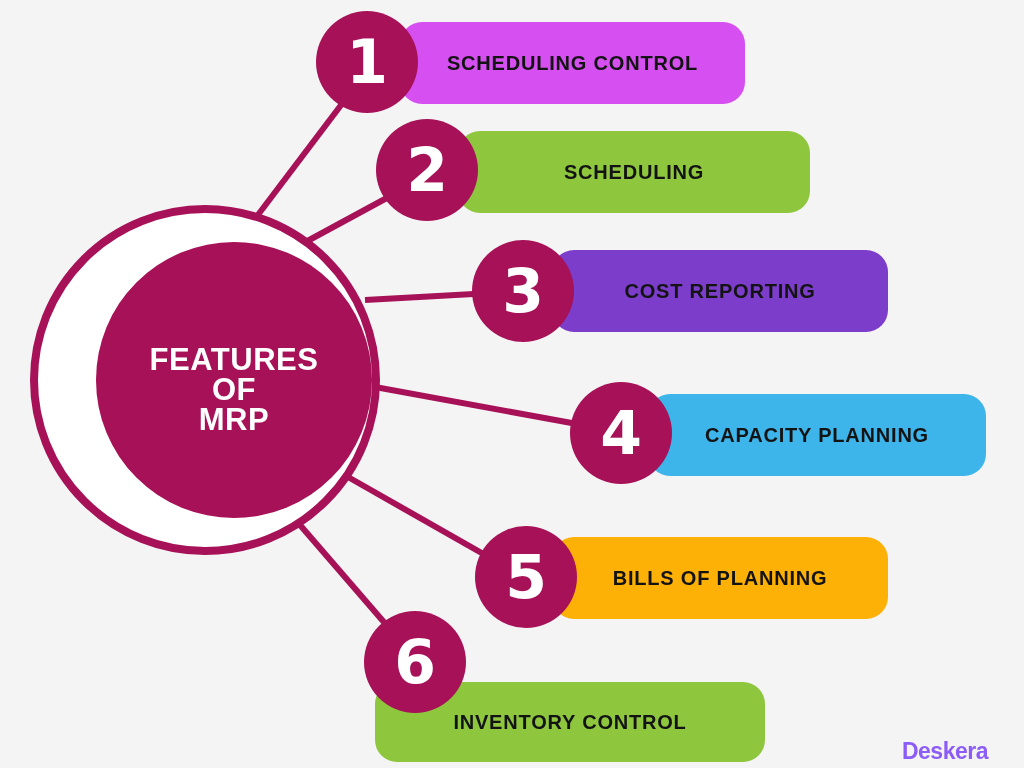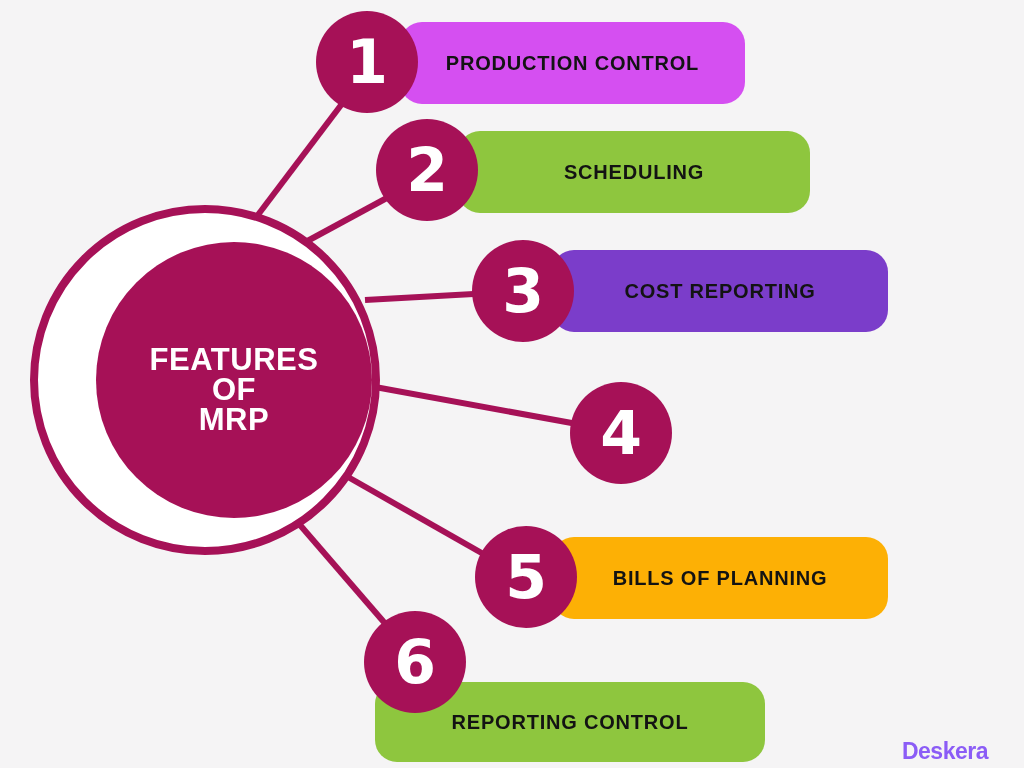--- a/index.html
+++ b/index.html
@@ -111,33 +111,36 @@
   <svg class="connectors" viewBox="0 0 1024 768" xmlns="http://www.w3.org/2000/svg">
     <line x1="245" y1="232" x2="360" y2="80" stroke="#a61157" stroke-width="6"></line>
     <line x1="300" y1="245" x2="420" y2="180" stroke="#a61157" stroke-width="6"></line>
     <line x1="365" y1="300" x2="510" y2="292" stroke="#a61157" stroke-width="6"></line>
     <line x1="375" y1="387" x2="610" y2="430" stroke="#a61157" stroke-width="6"></line>
     <line x1="348" y1="477" x2="515" y2="572" stroke="#a61157" stroke-width="6"></line>
     <line x1="300" y1="525" x2="408" y2="650" stroke="#a61157" stroke-width="6"></line>
   </svg>
 
   <div class="bar bar-1" style="background: rgb(213, 79, 241);">
-    <span class="bar-label">PRODUCTION CONTROL</span>
+    <span class="bar-label">SCHEDULING CONTROL</span>
   </div>
   <div class="bar bar-3" style="background: rgb(123, 61, 202);">
     <span class="bar-label">COST REPORTING</span>
   </div>
   <div class="bar bar-2" style="background: rgb(142, 198, 62);">
     <span class="bar-label">SCHEDULING</span>
   </div>
+  <div class="bar bar-4" style="background: rgb(61, 181, 234);">
+    <span class="bar-label">CAPACITY PLANNING</span>
+  </div>
   <div class="bar bar-5" style="background: rgb(253, 176, 5);">
     <span class="bar-label">BILLS OF PLANNING</span>
   </div>
   <div class="bar bar-6" style="background: rgb(142, 198, 62);">
-    <span class="bar-label">REPORTING CONTROL</span>
+    <span class="bar-label">INVENTORY CONTROL</span>
   </div>
 
   <div class="num-circle num-1" style="background: rgb(166, 17, 87);">
     <span>1</span>
   </div>
   <div class="num-circle num-2" style="background: rgb(166, 17, 87);">
     <span>2</span>
   </div>
   <div class="num-circle num-3" style="background: rgb(166, 17, 87);">
     <span>3</span>

